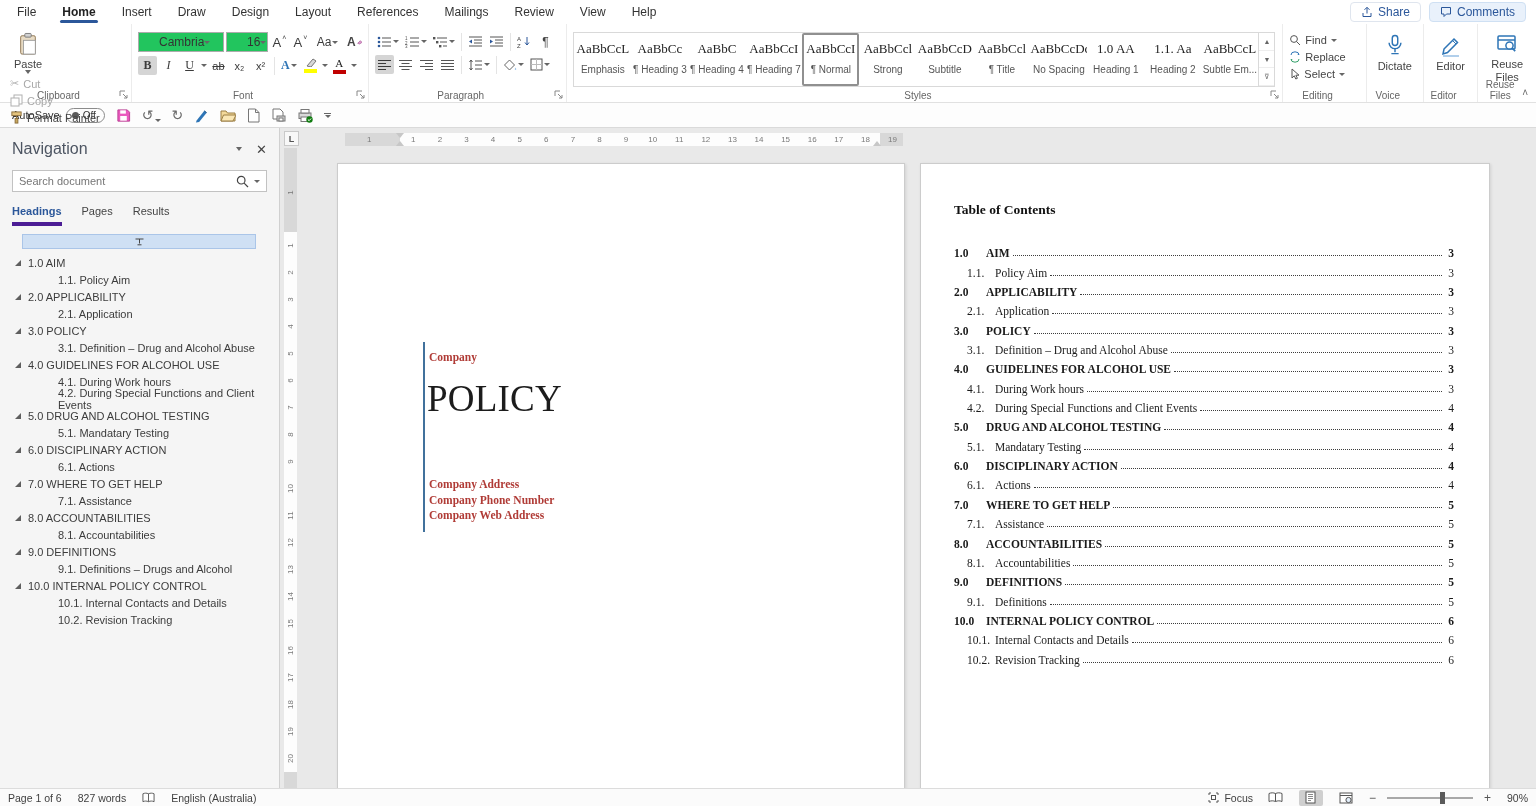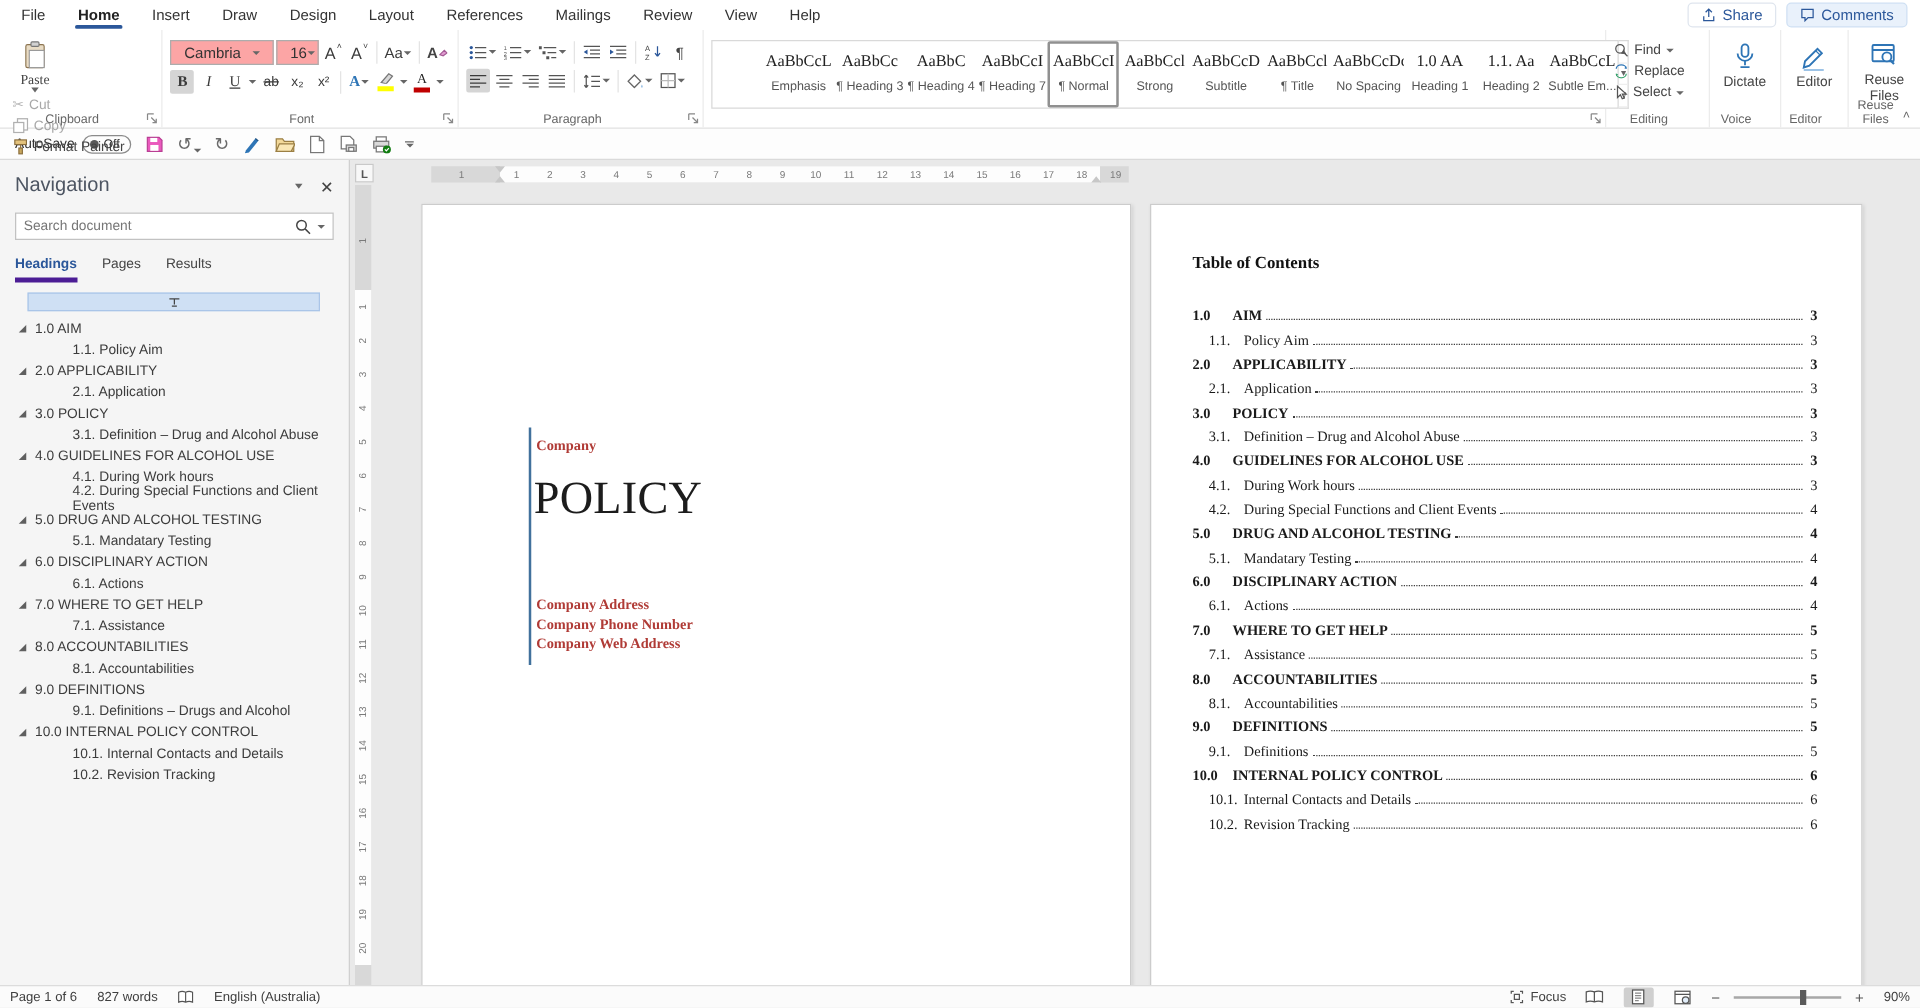--- a/index.html
+++ b/index.html
@@ -17,43 +17,43 @@
   .topbtn.comments { background:#e9f1fb; border-color:#cfe0f3; }
 
   
   .ribbon { height:79px; background:#fff; border-bottom:1px solid #e1e1e1; display:flex; position:relative; }
   .rgroup { position:relative; border-right:1px solid #ececec; padding:5px 6px 15px; }
   .rgroup-label { position:absolute; bottom:1px; left:0; right:14px; text-align:center; font-size:10px; color:#666; }
   .launcher { position:absolute; right:2px; bottom:2px; width:10px; height:10px; }
   .collapse-chev { position:absolute; right:8px; bottom:4px; color:#666; font-size:10px; }
 
   .paste-col { display:flex; flex-direction:column; align-items:center; width:44px; padding-top:2px; font-size:11px; color:#444; float:left; }
-  .paste-col .lbl { margin-top:1px;font-family:Liberation Serif, serif; }
+  .paste-col .lbl { margin-top:1px; }
   .clip-col { float:left; display:flex; flex-direction:column; gap:4px; padding:3px 0 0 4px; font-size:11px; }
   .clip-item { display:flex; align-items:center; gap:4px; white-space:nowrap; }
   .clip-item.dis { color:#a8a8a8; }
   .car { display:inline-block; width:0; height:0; border-left:3px solid transparent; border-right:3px solid transparent; border-top:4px solid #666; }
   .car.sm { border-top-width:3px; }
 
   .fg { display:flex; flex-direction:column; gap:4px; padding-top:3px; }
   .frow { display:flex; align-items:center; gap:2px; }
-  .sel { border:1px solid #acacac; height:20px; display:flex; align-items:center; justify-content:space-between; padding:0 10px; background:#fca5a5; font-size:12px; color:#333; }
+  .sel { border:1px solid #acacac; height:20px; display:flex; align-items:center; justify-content:space-between; padding:0 20px; background:#22c55e; font-size:12px; color:#333; }
   .sel.fontname { width:86px; }
   .sel.fontsize { width:34px; }
   .fbtn { min-width:19px; height:19px; display:flex; align-items:center; justify-content:center; gap:1px; font-size:12px; color:#3b3b3b; border-radius:2px; padding:0 2px; }
   .fbtn.tog { background:#d5d5d5; }
   .serif { font-family:"Liberation Serif", serif; }
   .vdiv { width:1px; height:18px; background:#e4e4e4; margin:0 2px; }
   .grow-a { font-size:13px; font-weight:400; position:relative; }
   .grow-a .tiny { font-size:7px; position:relative; top:-5px; color:#444; }
   .fx-a { color:#2e75b6; font-weight:700; font-family:"Liberation Serif",serif; }
   .colorbar { display:block; width:13px; height:4px; margin-top:1px; }
   .stackbtn { display:flex; flex-direction:column; align-items:center; line-height:1; }
 
-  .styles-box { display:flex; border:1px solid #d9d9d9; background:#fff; height:55px; margin-top:3px;padding-left:40px; }
+  .styles-box { display:flex; border:1px solid #d9d9d9; background:#fff; height:55px; margin-top:3px; }
   .style-cell { width:57px; text-align:center; padding-top:5px; cursor:default; }
   .style-cell.sel2 { outline:2px solid #909090; outline-offset:-2px; border-radius:2px; }
   .st-sample { font-family:"Liberation Serif", serif; font-size:13px; height:22px; line-height:22px; white-space:nowrap; overflow:hidden; color:#222; }
   .st-name { font-size:10px; color:#555; margin-top:4px; white-space:nowrap; overflow:hidden; }
   .gal-ctl { width:16px; border-left:1px solid #d9d9d9; display:flex; flex-direction:column; }
   .gal-ctl span { flex:1; display:flex; align-items:center; justify-content:center; font-size:7px; color:#666; border-bottom:1px solid #eee; }
 
   .edit-col { display:flex; flex-direction:column; gap:5px; padding-top:5px; font-size:11px; }
   .edit-item { display:flex; align-items:center; gap:4px; white-space:nowrap; }
   .bigbtn { display:flex; flex-direction:column; align-items:center; justify-content:flex-start; gap:3px; padding:4px 6px 0; font-size:11px; color:#444; text-align:center; line-height:1.15; }
@@ -464,20 +464,21 @@
             <div class="st-sample">AaBbCcL</div>
             <div class="st-name">Subtle Em...</div>
           </div>
         </div>
       <div class="gal-ctl" style="height:55px;margin-top:3px;border:1px solid #d9d9d9;border-left:none">
         <span>▲</span>
         <span>▼</span>
         <span>⊽</span>
       </div>
     </div>
+    <span class="rgroup-label">Styles</span>
     <svg class="launcher" viewBox="0 0 10 10">
         <path d="M1 1h5M1 1v5M4 4l4 4M8 5v3h-3" fill="none" stroke="#888"></path>
       </svg>
   </div>
 
   <div class="rgroup" style="width:84px">
     <div class="edit-col">
       <span class="edit-item">
         <svg width="12" height="12" viewBox="0 0 12 12">
             <circle cx="5" cy="5" r="3.4" fill="none" stroke="#555"></circle>

